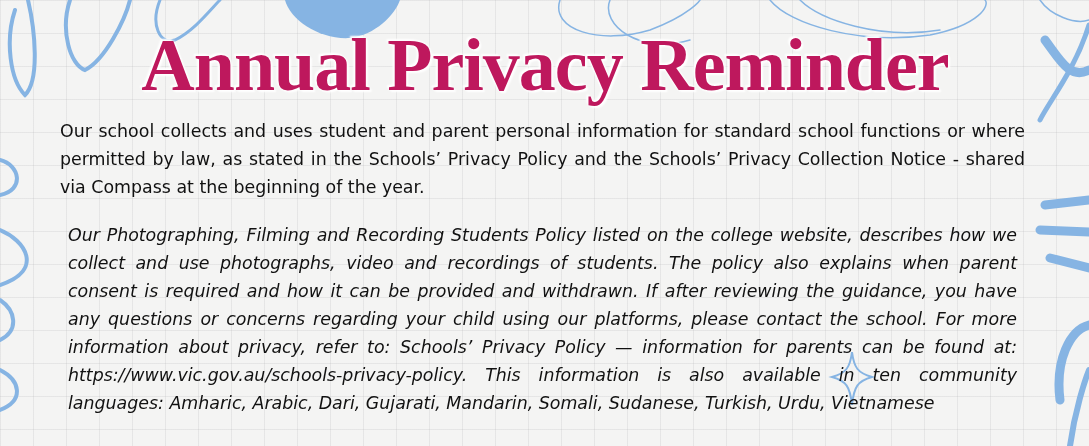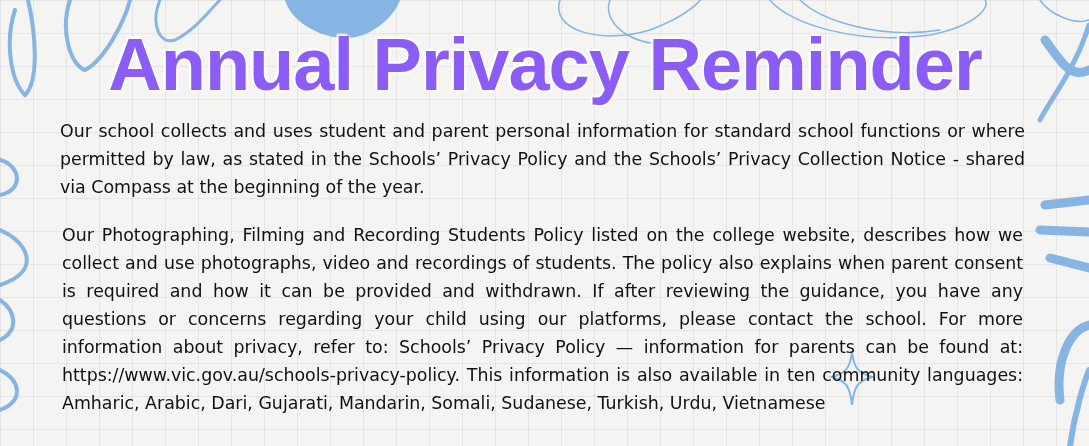--- a/index.html
+++ b/index.html
@@ -9,38 +9,38 @@
       background-image:
         linear-gradient(to right, rgba(180,180,180,0.22) 1px, transparent 1px),
         linear-gradient(to bottom, rgba(180,180,180,0.22) 1px, transparent 1px);
       background-size: 33px 33px;
       font-family: "DejaVu Sans", sans-serif;
     }
     .deco { position: absolute; left: 0; top: 0; width: 1089px; height: 446px; pointer-events: none; }
     .title {
       position: absolute; left: 30px; top: 20px; width: 1030px;
       text-align: center;
-      font-family: Liberation Sans, sans-serif;
+      font-family: Liberation Serif, serif;
       font-weight: bold;
       font-size: 74px;
       letter-spacing: -1px;
-      color: #8b5cf6;
+      color: #be185d;
       line-height: 90px;
       text-shadow: 0 0 3px #fff, 0 0 3px #fff, 2px 2px 2px #fff, -2px -2px 2px #fff;
     }
     .body-text {
       position: absolute; left: 60px; top: 117px; width: 965px;
       font-family: "DejaVu Sans", sans-serif;
       font-size: 17.4px;
       line-height: 28px;
       color: #111;
       text-align: justify;
     }
     .body-text p { margin: 0 0 19.8px 0; }
-    .body-text p.last { margin: 2px; }
+    .body-text p.last { margin: 8px; font-style: italic; }
   </style>
 </head>
 <body>
 
 <svg class="deco" viewBox="0 0 1089 446">
   <g fill="none" stroke="#86b4e3" stroke-linecap="round">
 
     <path d="M15 10 C 5 40, 10 80, 25 95 C 40 80, 35 30, 28 0" stroke-width="4"></path>
     <path d="M70 0 C 60 30, 70 65, 85 70 C 105 60, 125 20, 130 0" stroke-width="4"></path>
     <path d="M160 0 C 150 25, 160 45, 175 40 C 195 30, 210 10, 220 0" stroke-width="3"></path>

